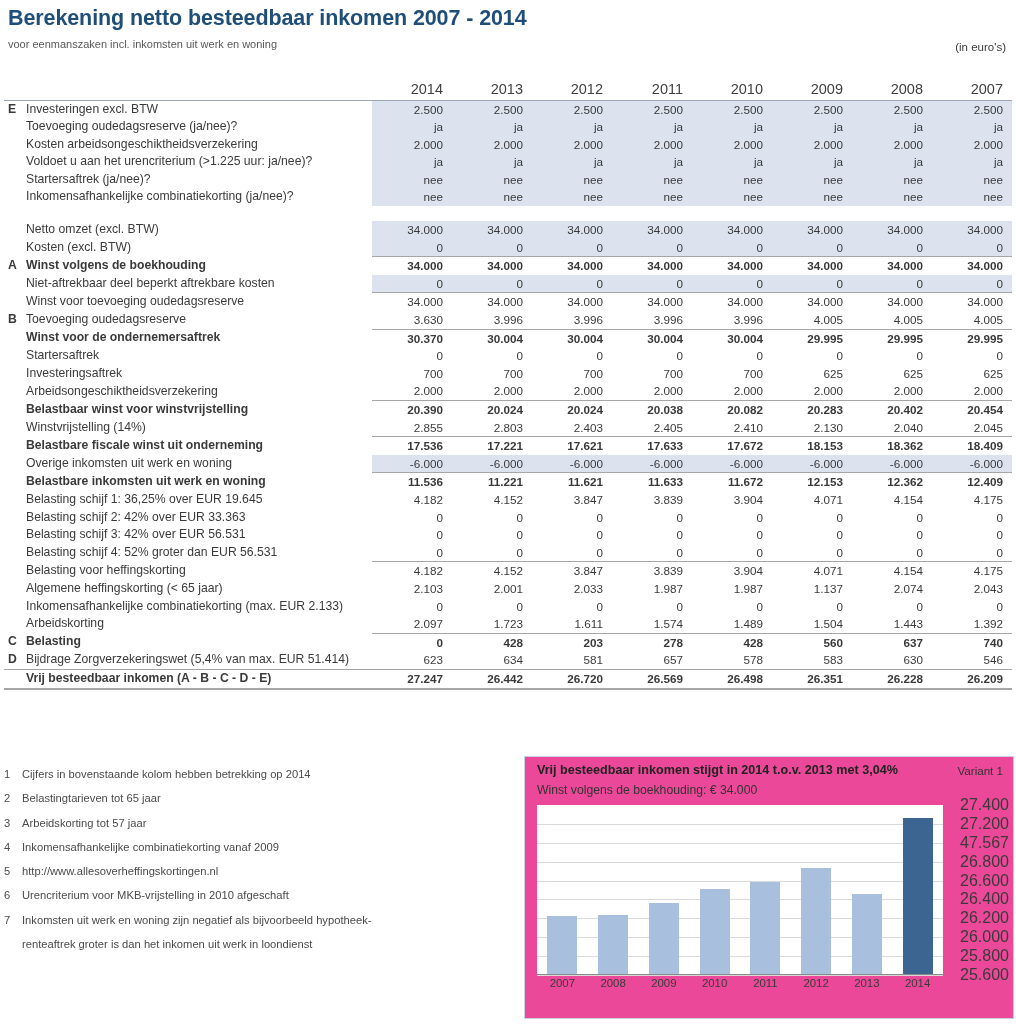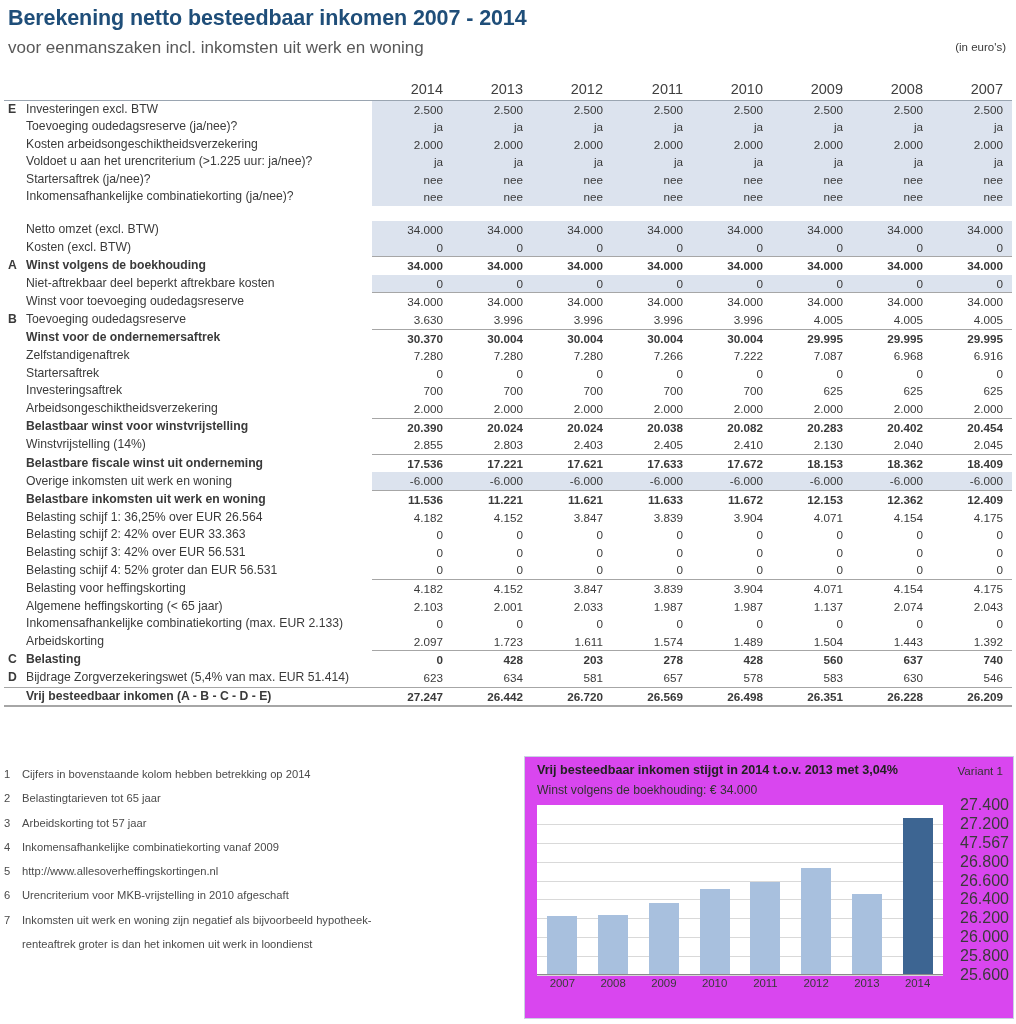--- a/index.html
+++ b/index.html
@@ -23,21 +23,21 @@
     left: 8px; top: 6px;
     font-size: 21.5px;
     font-weight: bold;
     color: #1f4e79;
     letter-spacing: -0.1px;
     white-space: nowrap;
   }
   .doc-sub {
     position: absolute;
     left: 8px; top: 38px;
-    font-size: 17px;
+    font-size: 11px;
     color: #595959;
     white-space: nowrap;
   }
   .units-note {
     position: absolute;
     right: 10px; top: 41px;
     font-size: 11.5px;
     color: #3a3a3a;
     white-space: nowrap;
   }
@@ -120,21 +120,21 @@
   .note .num {
     position: absolute; left: 0; top: 0;
   }
   .note.cont { padding-left: 18px; }
 
   
   .chart-panel {
     position: absolute;
     left: 524px; top: 756px;
     width: 490px; height: 263px;
-    background: #d946ef;
+    background: #ec4899;
     border: 1px solid #c9d2e2;
   }
   .chart-title {
     position: absolute;
     left: 12px; top: 6px;
     font-size: 12.6px;
     font-weight: bold;
     color: #222;
     white-space: nowrap;
   }
@@ -382,31 +382,20 @@
             <td class="topline">30.370</td>
             <td class="topline">30.004</td>
             <td class="topline">30.004</td>
             <td class="topline">30.004</td>
             <td class="topline">30.004</td>
             <td class="topline">29.995</td>
             <td class="topline">29.995</td>
             <td class="topline">29.995</td>
           </tr>
           <tr class="">
-            <td class="label"><span class="key"></span><span>Zelfstandigenaftrek</span></td>
-            <td class="">7.280</td>
-            <td class="">7.280</td>
-            <td class="">7.280</td>
-            <td class="">7.266</td>
-            <td class="">7.222</td>
-            <td class="">7.087</td>
-            <td class="">6.968</td>
-            <td class="">6.916</td>
-          </tr>
-          <tr class="">
             <td class="label"><span class="key"></span><span>Startersaftrek</span></td>
             <td class="">0</td>
             <td class="">0</td>
             <td class="">0</td>
             <td class="">0</td>
             <td class="">0</td>
             <td class="">0</td>
             <td class="">0</td>
             <td class="">0</td>
           </tr>
@@ -481,21 +470,21 @@
             <td class="topline">11.536</td>
             <td class="topline">11.221</td>
             <td class="topline">11.621</td>
             <td class="topline">11.633</td>
             <td class="topline">11.672</td>
             <td class="topline">12.153</td>
             <td class="topline">12.362</td>
             <td class="topline">12.409</td>
           </tr>
           <tr class="">
-            <td class="label"><span class="key"></span><span>Belasting schijf 1: 36,25% over EUR 26.564</span></td>
+            <td class="label"><span class="key"></span><span>Belasting schijf 1: 36,25% over EUR 19.645</span></td>
             <td class="">4.182</td>
             <td class="">4.152</td>
             <td class="">3.847</td>
             <td class="">3.839</td>
             <td class="">3.904</td>
             <td class="">4.071</td>
             <td class="">4.154</td>
             <td class="">4.175</td>
           </tr>
           <tr class="">

